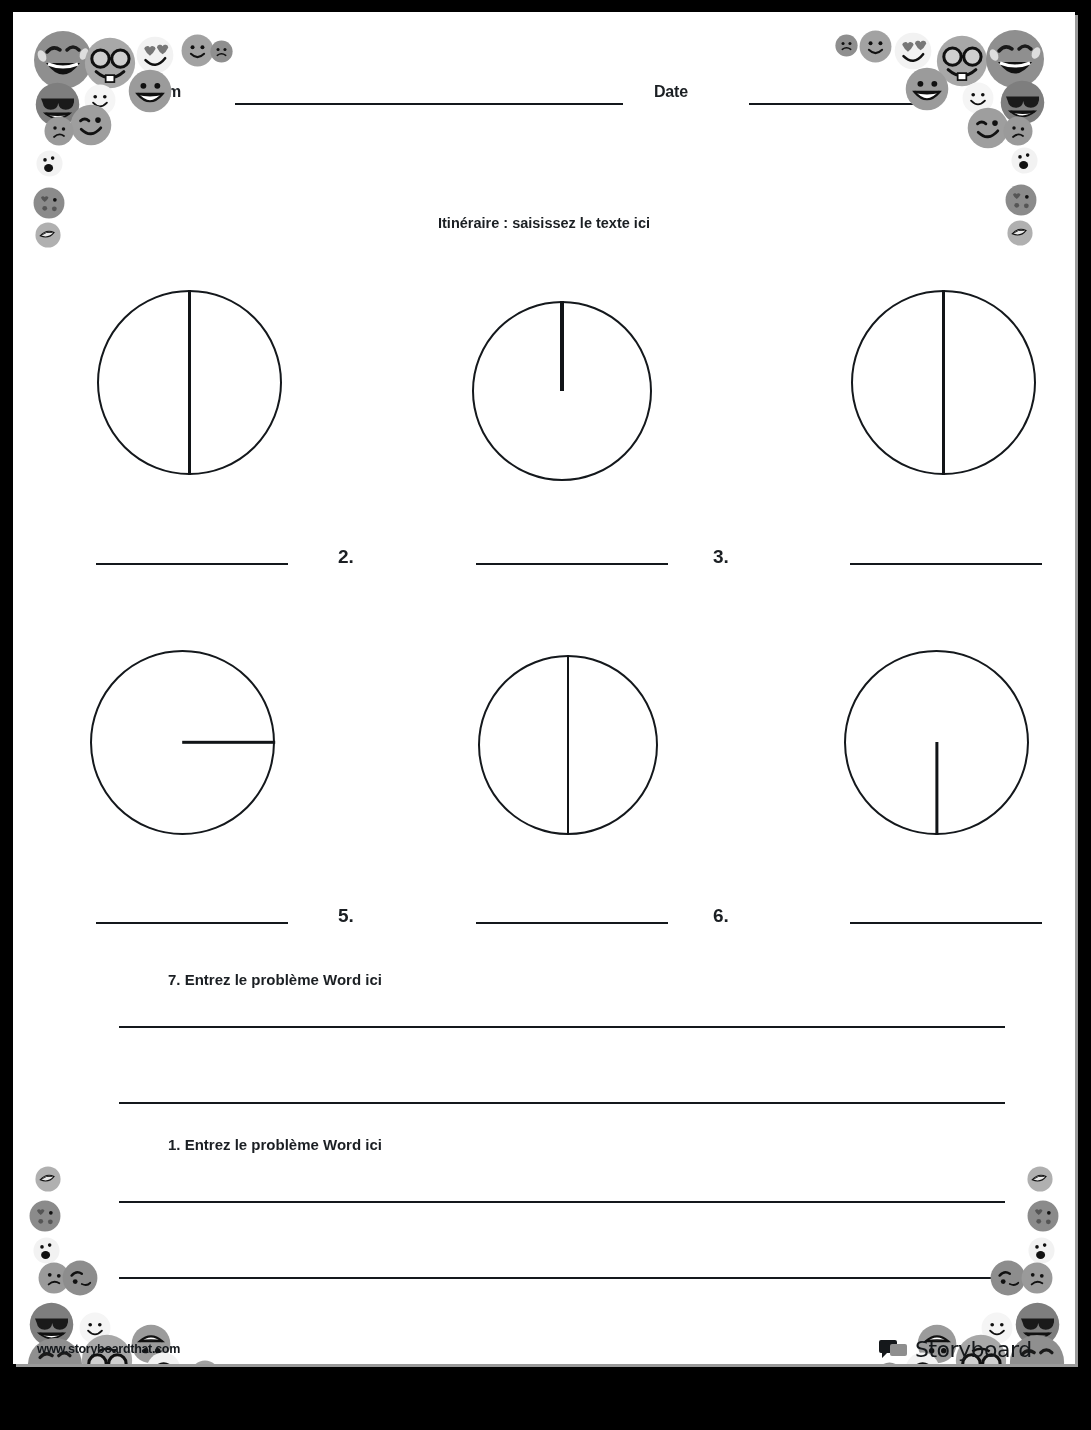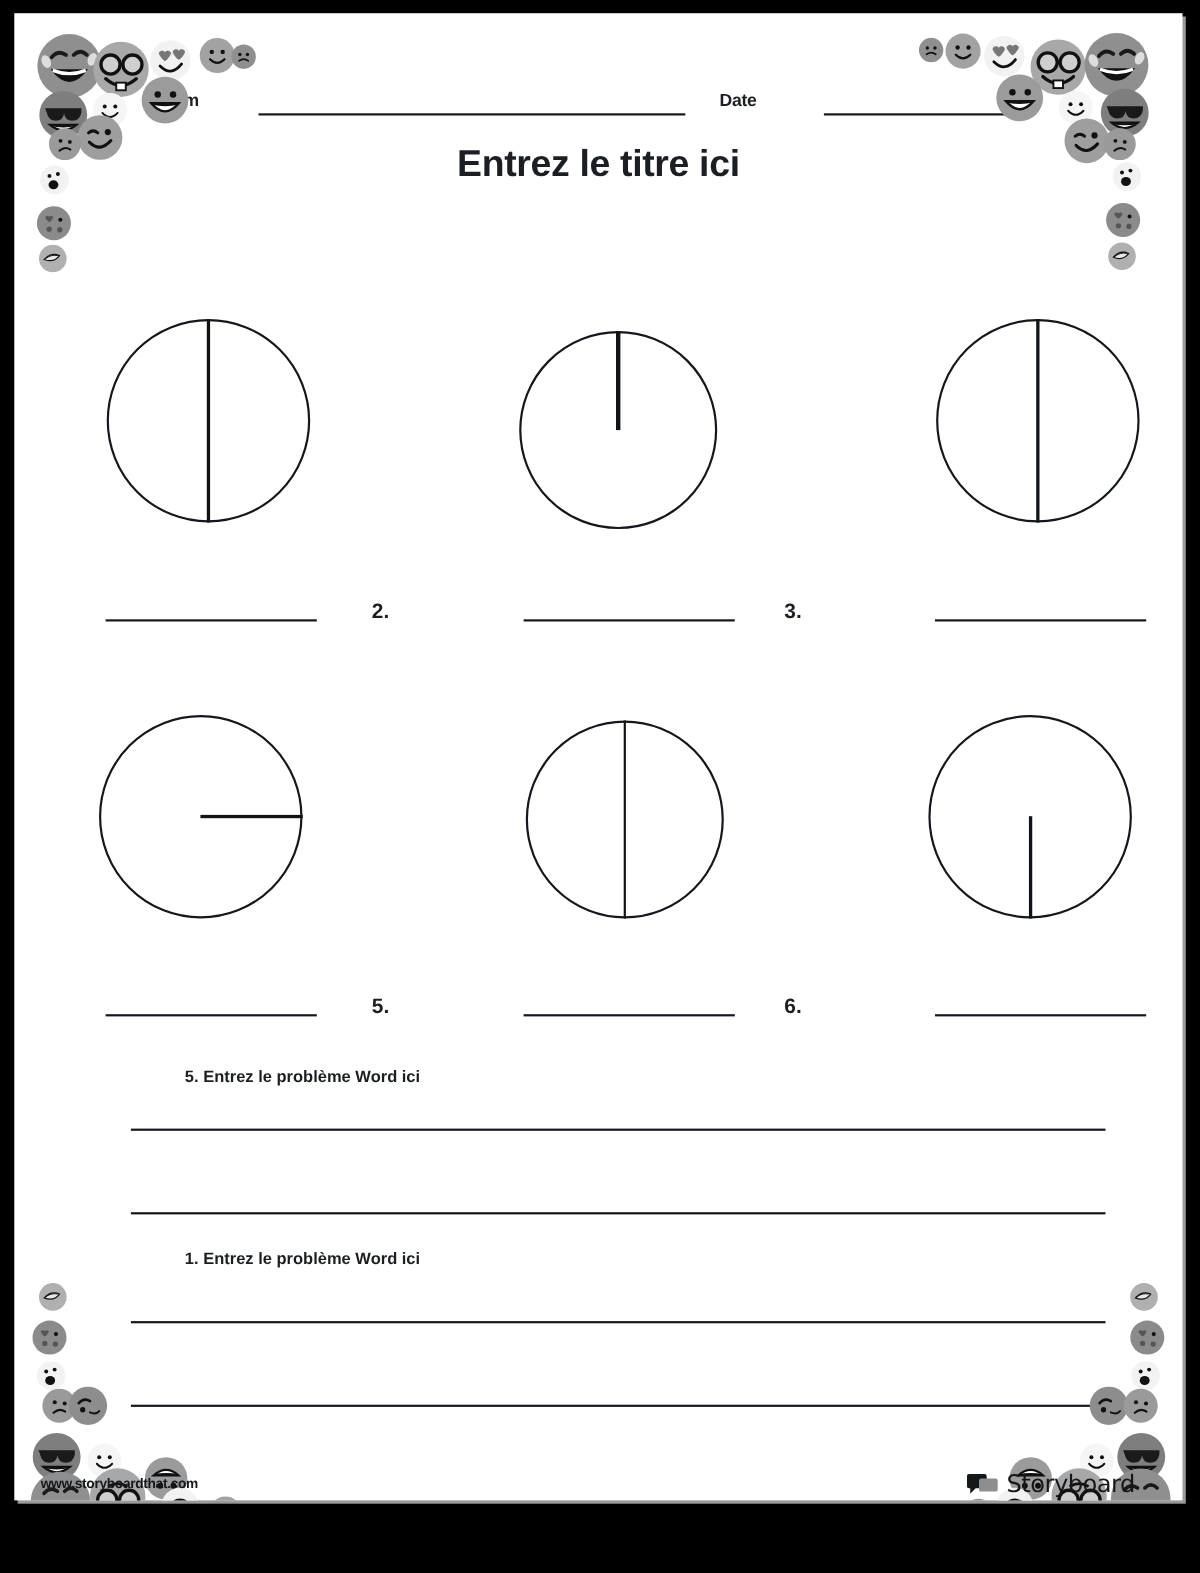--- a/index.html
+++ b/index.html
@@ -172,21 +172,21 @@
 
 <div id="worksheet-frame">
   <div id="worksheet-page">
 
     <div id="name-label" class="hdr-label">Nom</div>
     <div id="name-rule" class="hdr-rule"></div>
 
     <div id="date-label" class="hdr-label">Date</div>
     <div id="date-rule" class="hdr-rule"></div>
 
-    <div id="worksheet-title">Entrez le titre ici</div>
+    <div id="worksheet-subtitle">Itinéraire : saisissez le texte ici</div>
 
     <div class="clock-cell" style="left:84px; top:278px; width:185px; height:185px;">
       <div class="clock-face" style="width:185px; height:185px;"></div>
       <div class="clock-hand" style="left:91.4px; top:0px; width:2.2px; height:185px;"></div>
     </div>
 
     <div class="clock-cell" style="left:459px; top:289px; width:180px; height:180px;">
       <div class="clock-face" style="width:180px; height:180px;"></div>
       <div class="clock-hand" style="left:88.2px; top:0px; width:3.4px; height:90px;"></div>
     </div>
@@ -220,21 +220,21 @@
     </div>
 
     <div class="answer-rule" style="left:83px; top:910px; width:192px;"></div>
     <div class="item-number" style="left:325px; top:893px;">5.</div>
 
     <div class="answer-rule" style="left:463px; top:910px; width:192px;"></div>
     <div class="item-number" style="left:700px; top:893px;">6.</div>
 
     <div class="answer-rule" style="left:837px; top:910px; width:192px;"></div>
 
-    <div class="word-problem-label" style="left:155px; top:959px;">5. Entrez le problème Word ici</div>
+    <div class="word-problem-label" style="left:155px; top:959px;">7. Entrez le problème Word ici</div>
     <div class="word-rule" style="top:1014px;"></div>
     <div class="word-rule" style="top:1090px;"></div>
 
     <div class="word-problem-label" style="left:155px; top:1124px;">1. Entrez le problème Word ici</div>
     <div class="word-rule" style="top:1189px;"></div>
     <div class="word-rule" style="top:1265px;"></div>
 
     <div id="emoji-layer-tl">
 
       <div class="emoji" style="left:20px; top:18px; width:60px; height:60px;">

